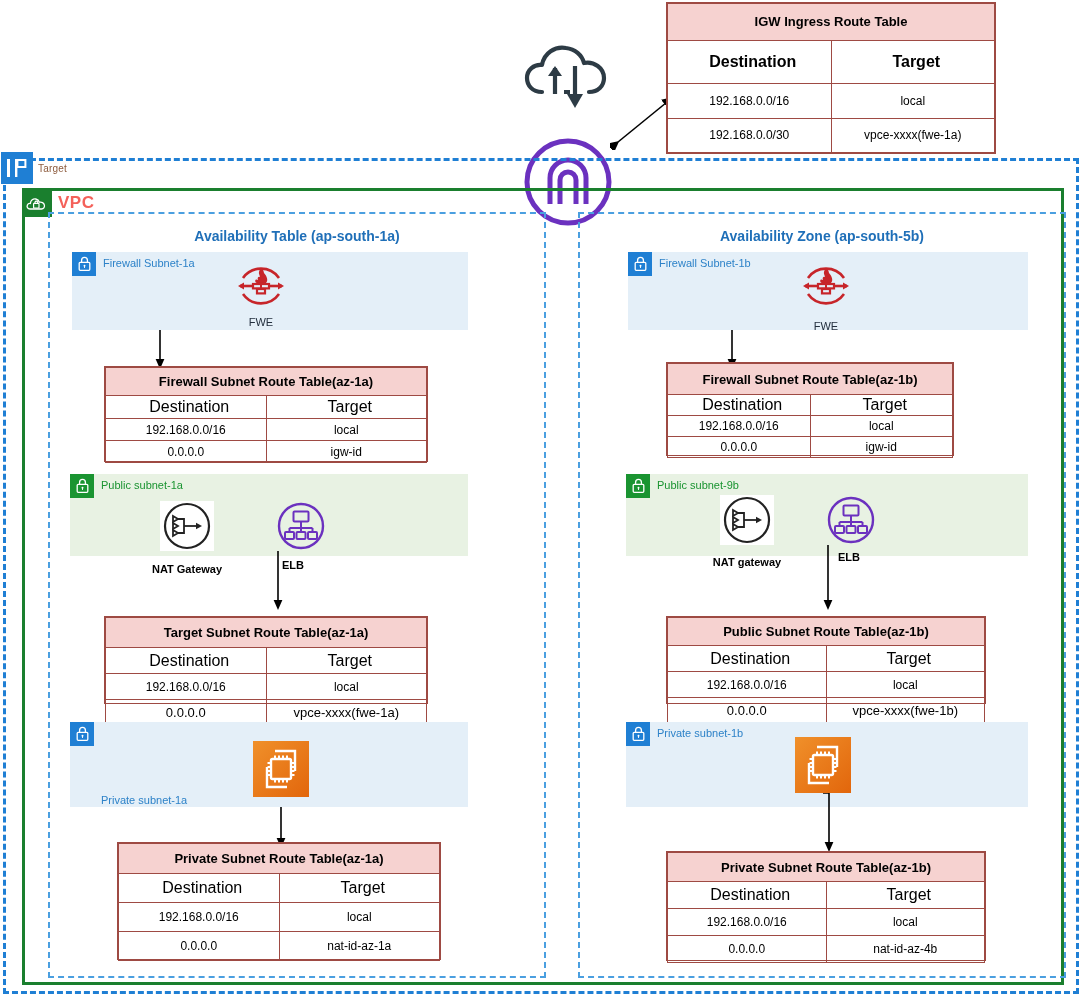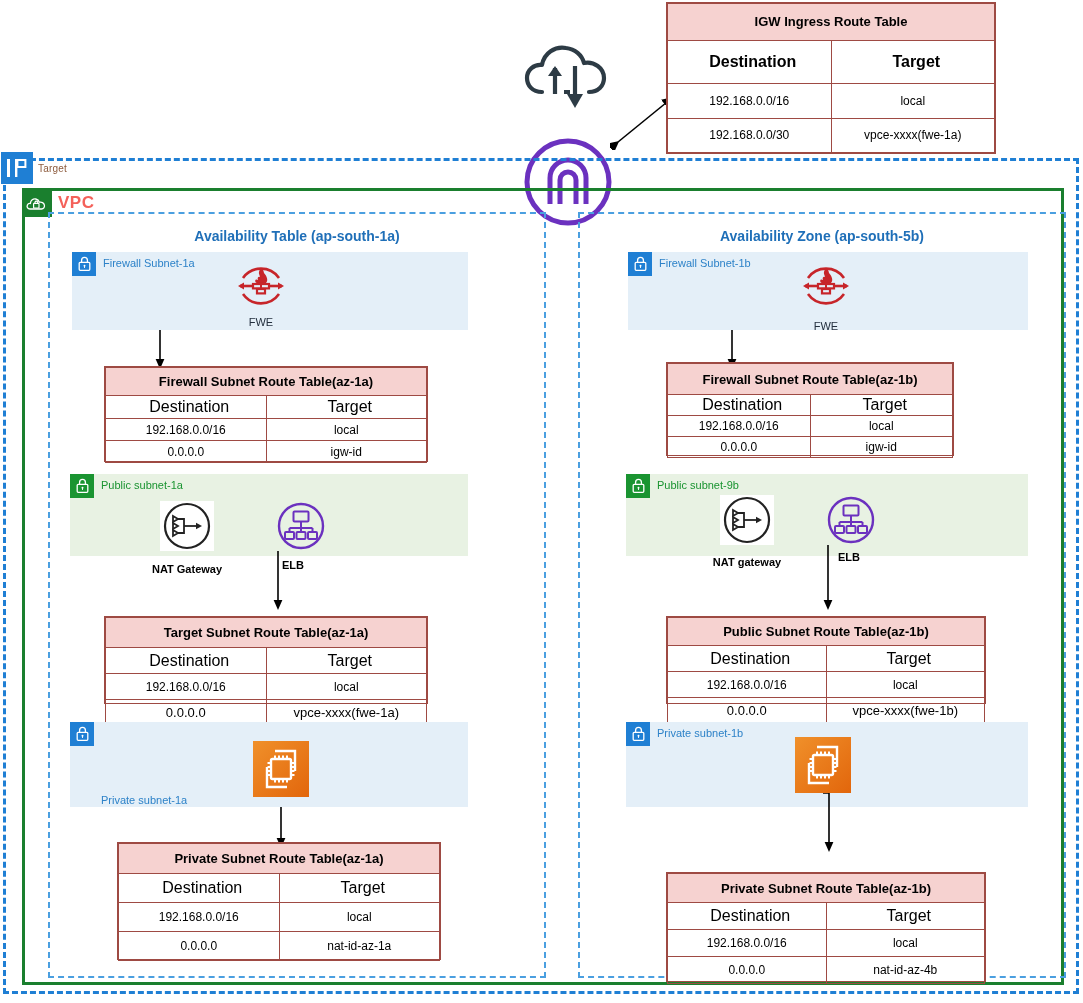--- a/index.html
+++ b/index.html
@@ -514,21 +514,21 @@
     </g>
   </svg>
 </div>
 <div class="abs" style="left:812px;top:793px;width:30px;height:60px;">
   <svg width="30" height="60" viewBox="0 0 30 60">
     <path d="M11 0 L17 0 L17 51" fill="none" stroke="#000" stroke-width="1.6"></path>
     <path d="M17 59 L12.6 49 L21.4 49 Z" fill="#000"></path>
   </svg>
 </div>
 
-<div class="abs rt" style="left:666px;top:851px;width:320px;height:110px;margin-top:21px;">
+<div class="abs rt" style="left:666px;top:851px;width:320px;height:110px;">
   <table>
     <tbody>
         <tr style="height:29px;">
           <td class="hdr" colspan="2">Private Subnet Route Table(az-1b)</td>
         </tr>
     <tr style="height:27px;">
       <td class="col">Destination</td>
       <td class="col">Target</td>
     </tr>
     <tr style="height:27px;">

